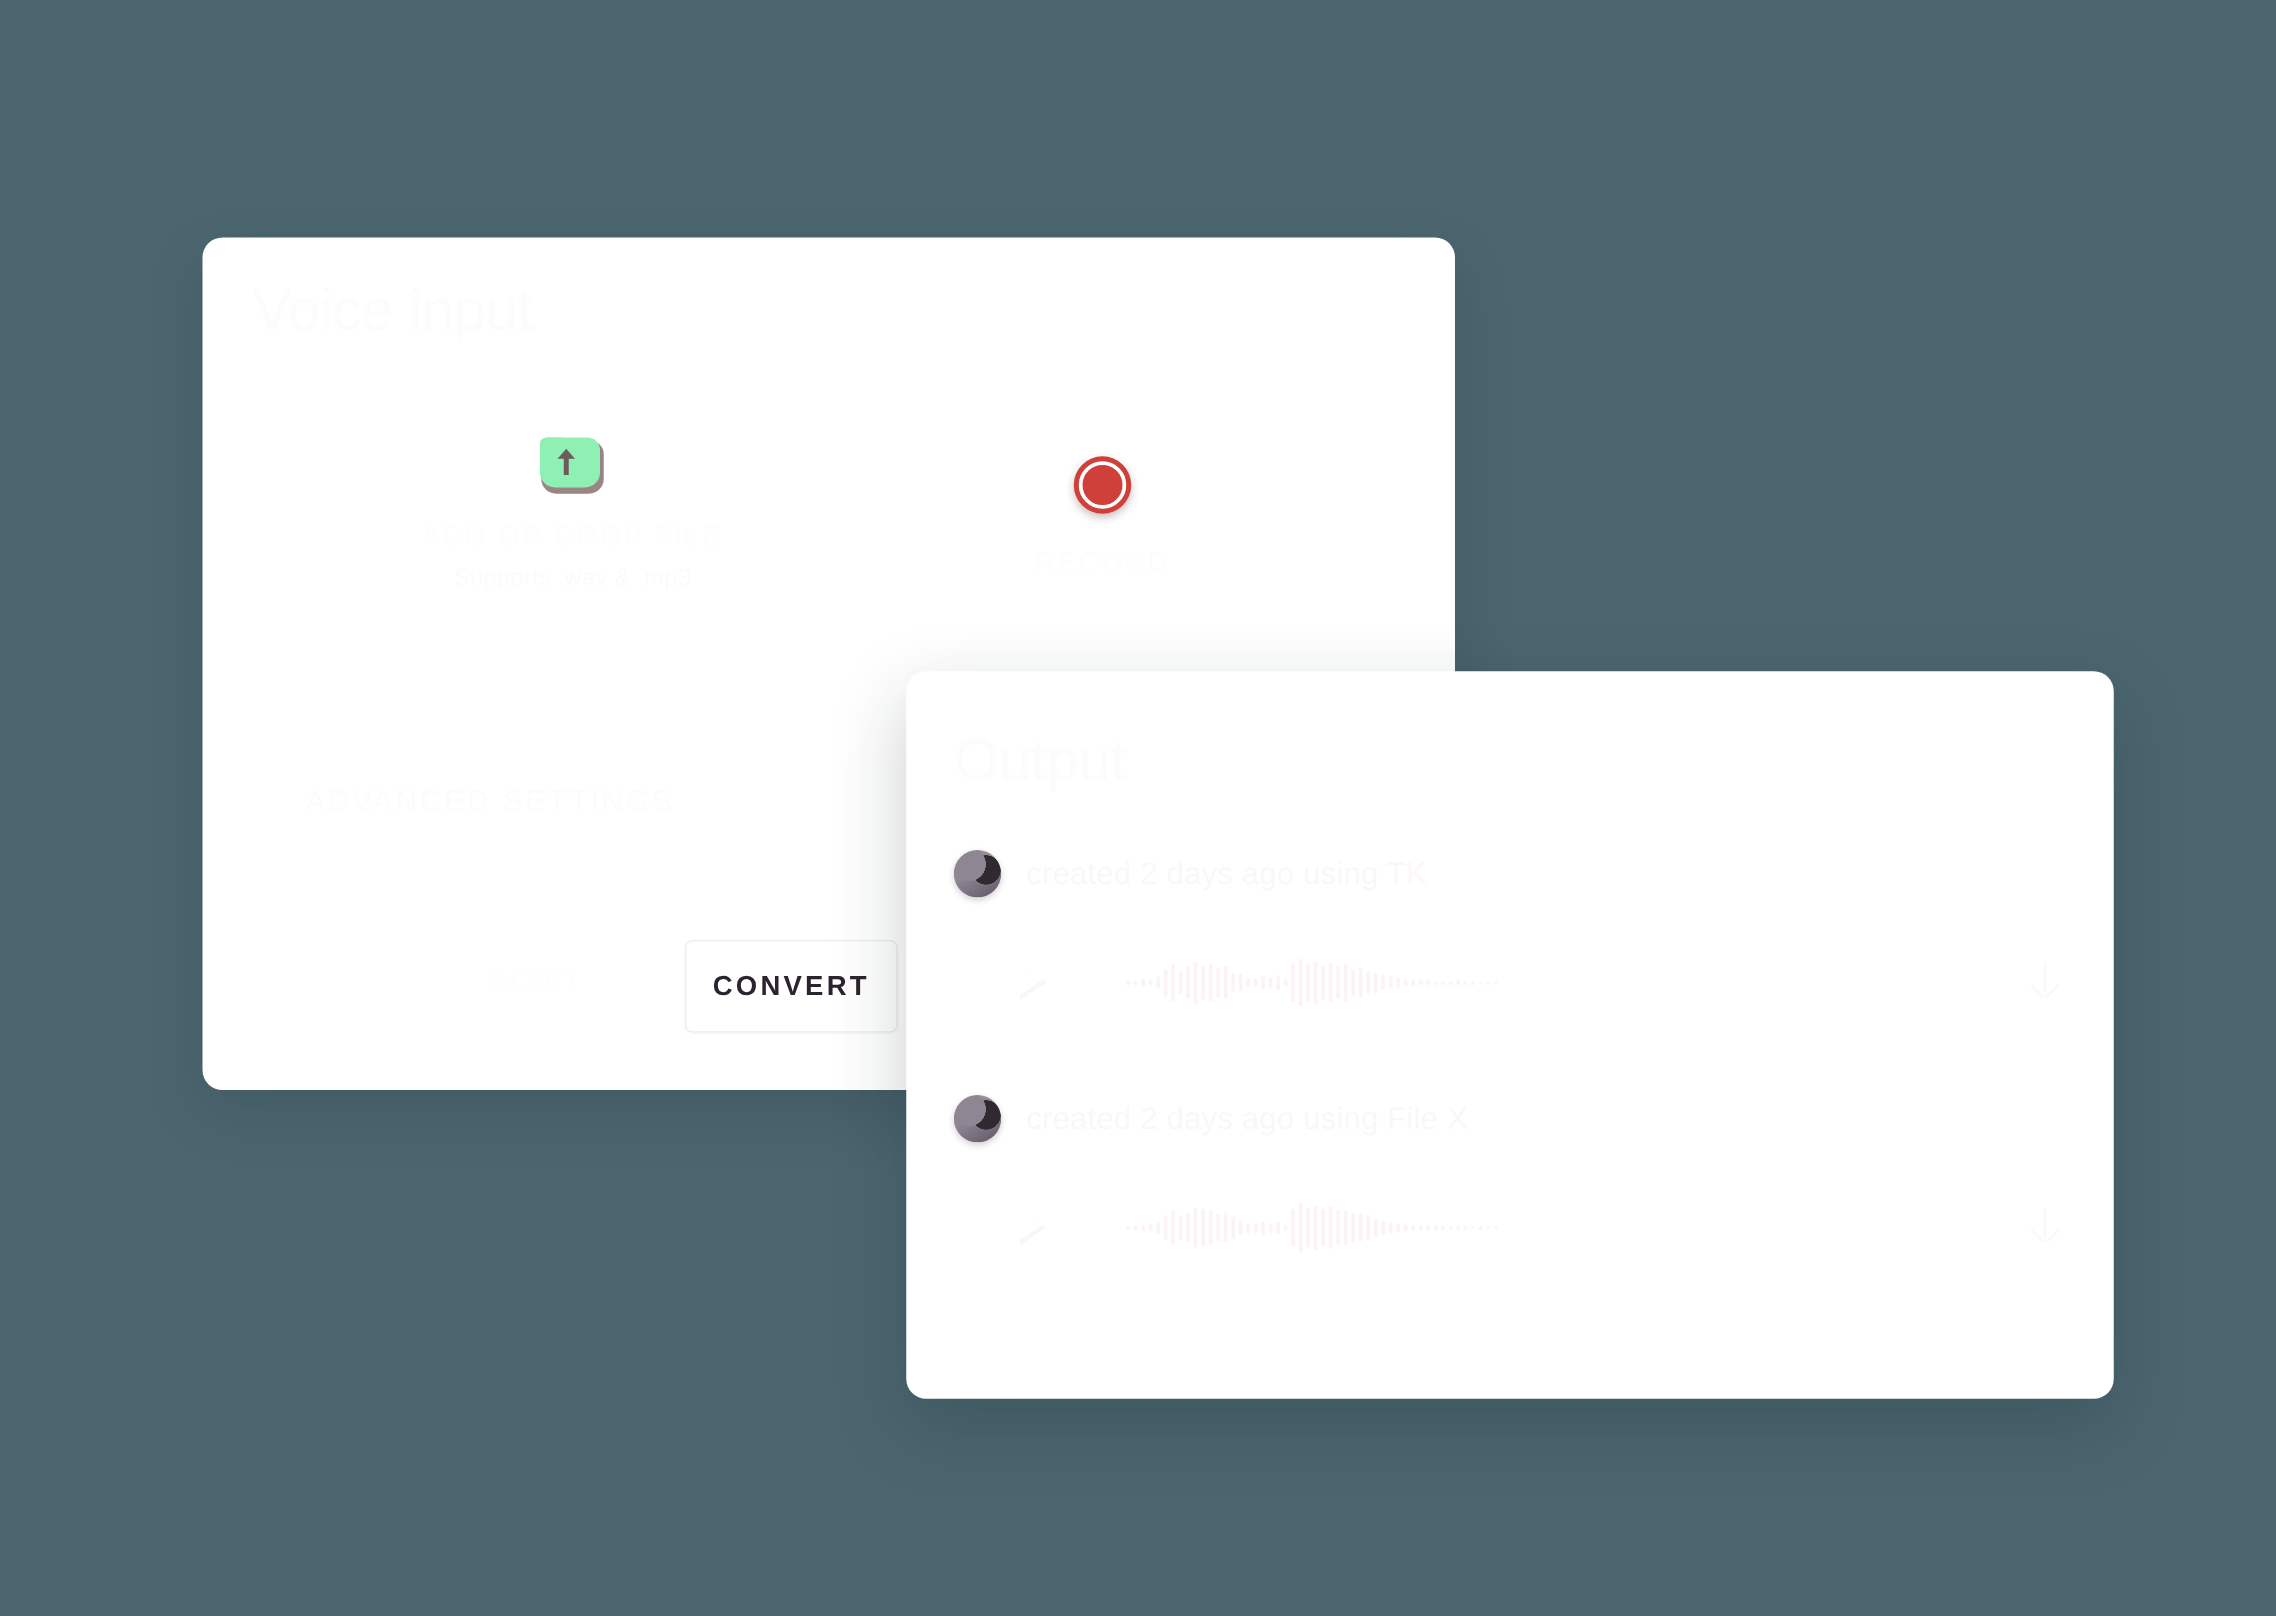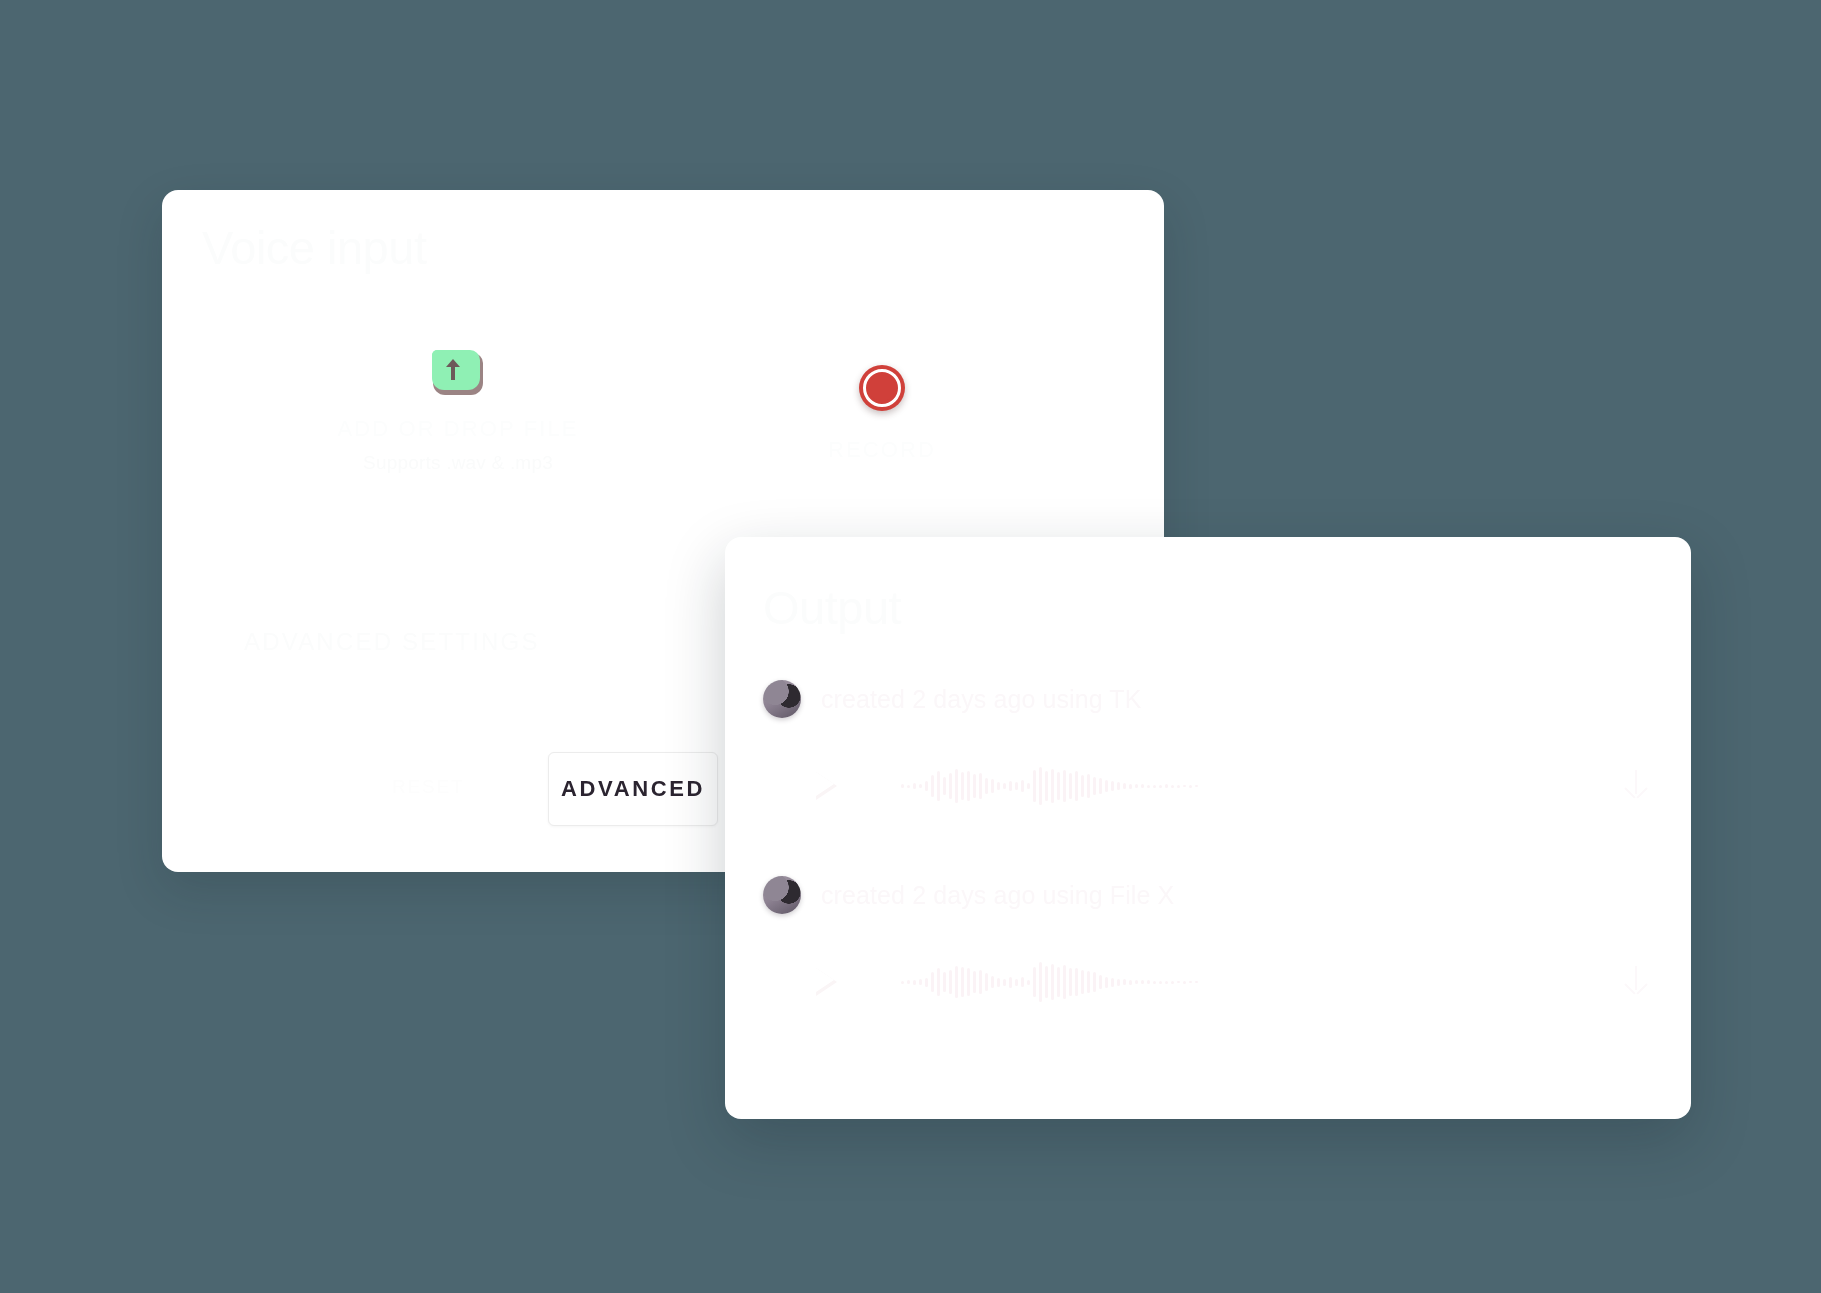--- a/index.html
+++ b/index.html
@@ -379,21 +379,21 @@
 
     <div class="record-zone">
       <div class="record-button"></div>
       <div class="record-label">RECORD</div>
     </div>
 
     <div id="advanced-settings">ADVANCED SETTINGS</div>
 
     <div class="action-bar">
       <button id="reset-button">RESET</button>
-      <button id="convert-button">ADVANCED</button>
+      <button id="convert-button">CONVERT</button>
     </div>
 
   </section>
 
   <section class="card" id="output-card">
 
     <h1 class="panel-title" id="output-title">Output</h1>
 
     <div class="output-list" id="output-list">
         <div class="output-item">

